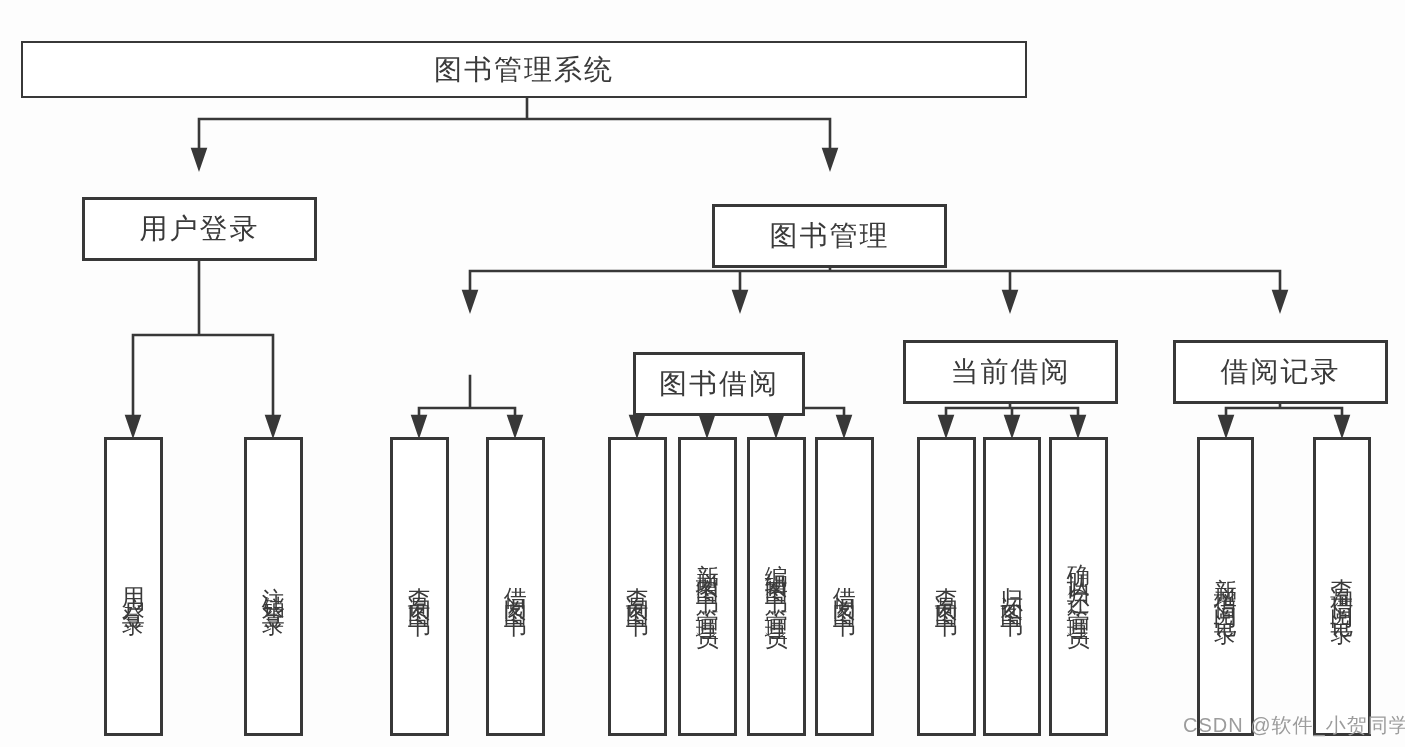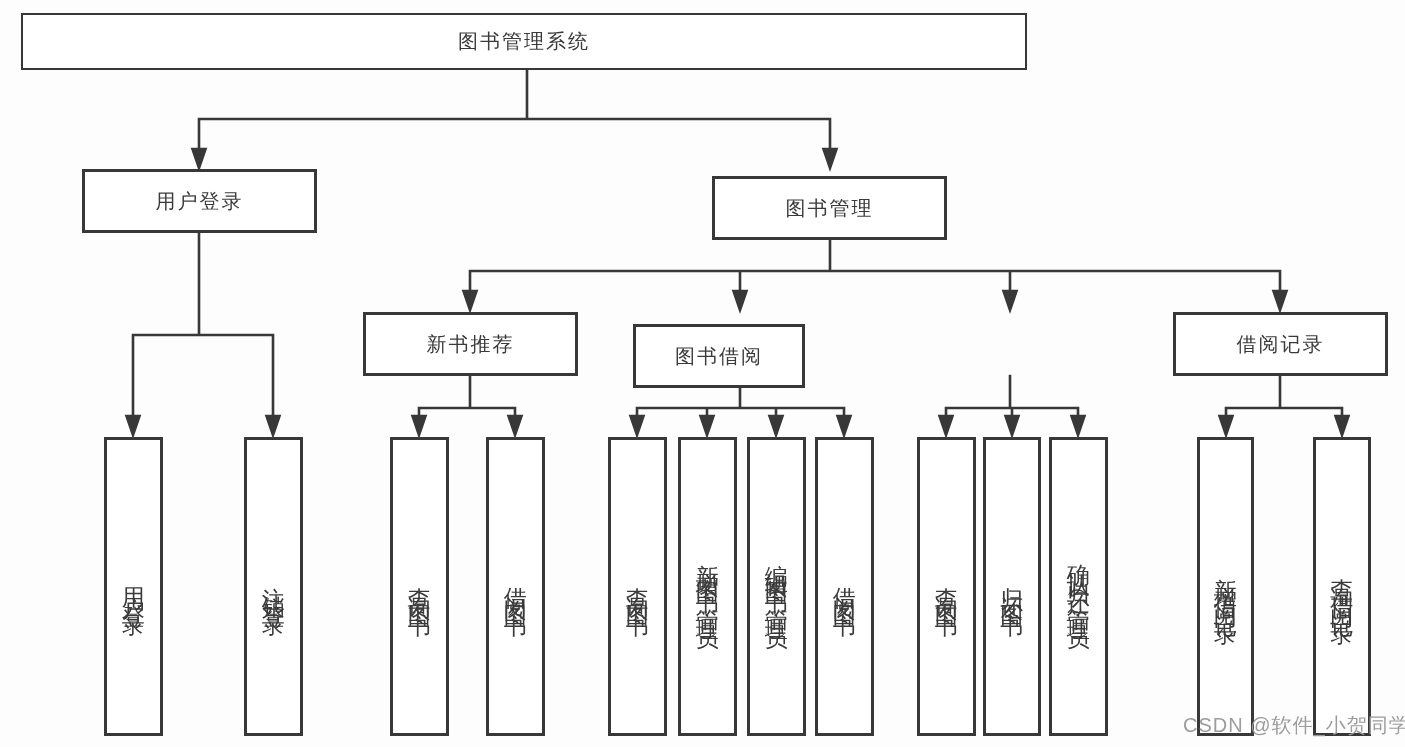--- a/index.html
+++ b/index.html
@@ -25,21 +25,21 @@
     box-sizing: border-box;
     background: #ffffff;
     border: 3px solid #383838;
     display: flex;
     align-items: center;
     justify-content: center;
     color: #3a3a3a;
     z-index: 2;
   }
   .box.root { border-width: 2px; }
-  .h { font-size: 20px; letter-spacing: 2px; white-space: nowrap; }
+  .h { font-size: 28px; letter-spacing: 2px; white-space: nowrap; margin-top: 28px; }
   .v .vtext {
     writing-mode: vertical-rl;
     text-orientation: mixed;
     font-size: 23px;
     letter-spacing: 9px;
     line-height: 1.15;
     white-space: nowrap;
   }
   .watermark {
     position: absolute;
@@ -113,25 +113,25 @@
     <span>图书管理系统</span>
   </div>
 
   <div class="box h" style="left:82px; top:169px; width:235px; height:64px;">
     <span>用户登录</span>
   </div>
   <div class="box h" style="left:712px; top:176px; width:235px; height:64px;">
     <span>图书管理</span>
   </div>
 
-  <div class="box h" style="left:363px; top:312px; width:215px; height:64px;">
-    <span>新书推荐</span>
-  </div>
   <div class="box h" style="left:633px; top:324px; width:172px; height:64px;">
     <span>图书借阅</span>
+  </div>
+  <div class="box h" style="left:903px; top:312px; width:215px; height:64px;">
+    <span>当前借阅</span>
   </div>
   <div class="box h" style="left:1173px; top:312px; width:215px; height:64px;">
     <span>借阅记录</span>
   </div>
 
   <div class="box v" style="left:104px; top:437px; width:59px; height:299px;">
     <span class="vtext">用户登录</span>
   </div>
   <div class="box v" style="left:244px; top:437px; width:59px; height:299px;">
     <span class="vtext">注销登录</span>

